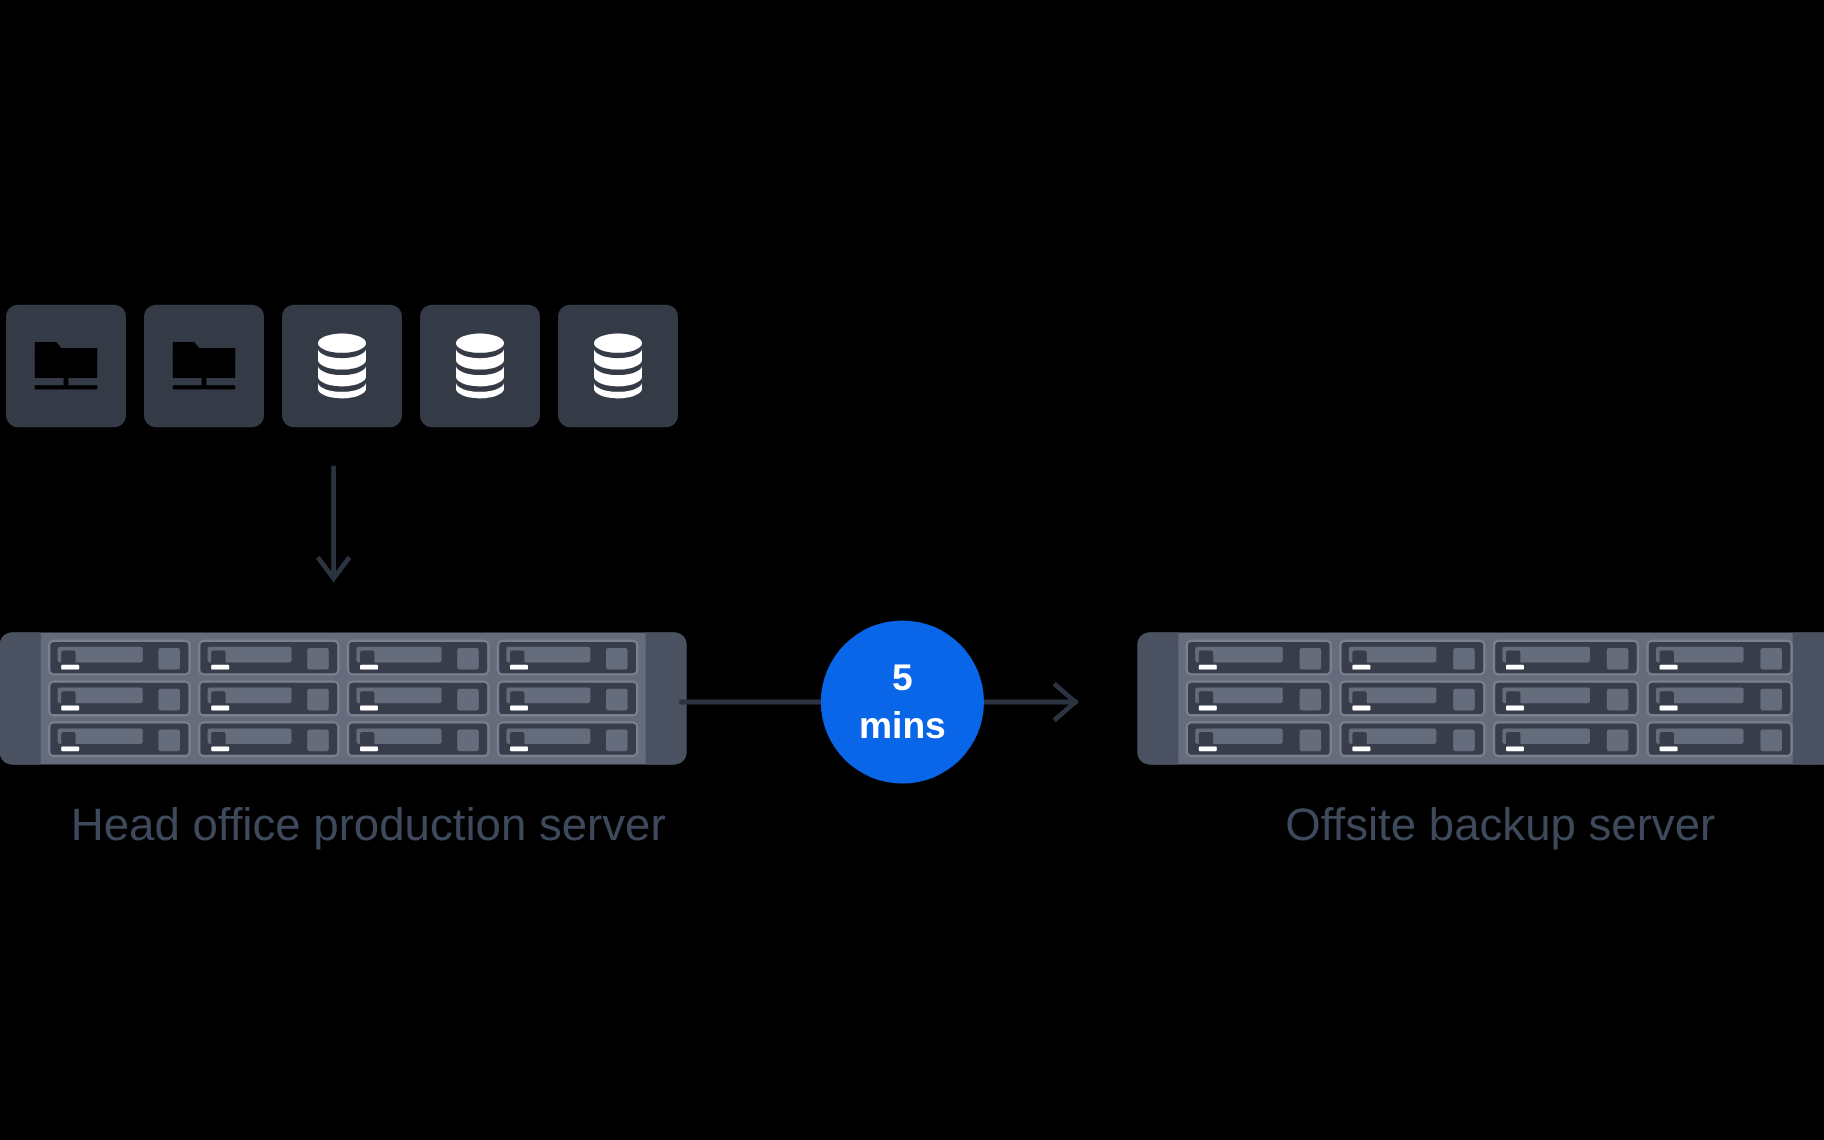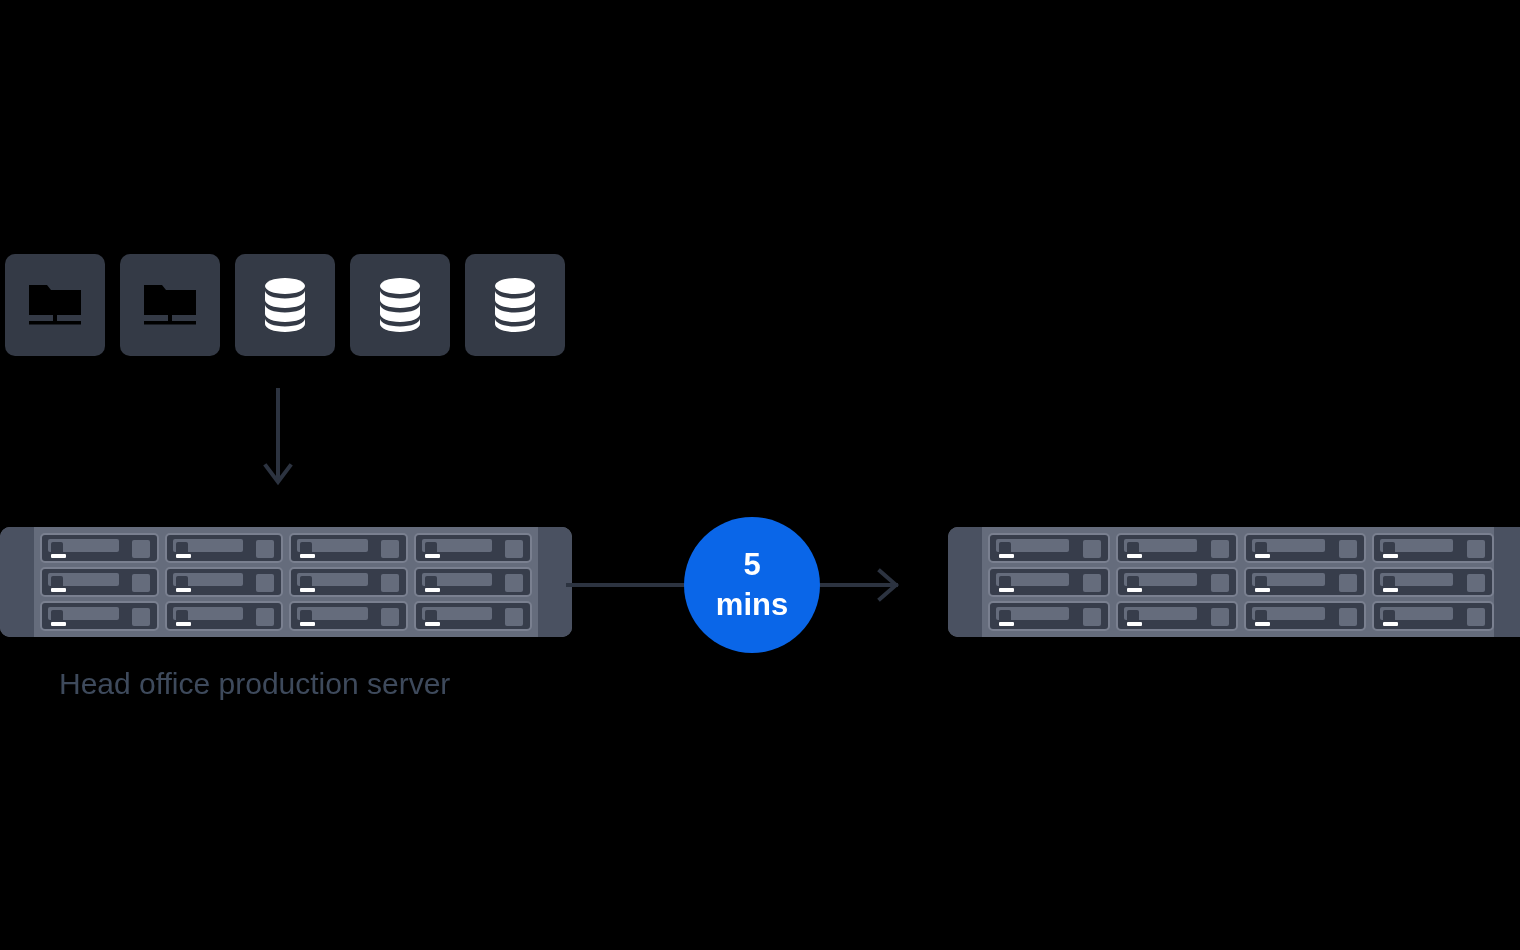--- a/index.html
+++ b/index.html
@@ -162,21 +162,21 @@
     font-size: 31px;
     font-weight: bold;
     line-height: 1.28;
   }
 
   
   .caption {
     position: absolute;
     top: 667px;
     color: #3e4a5c;
-    font-size: 30px;
+    font-size: 38px;
     white-space: nowrap;
   }
   .caption-left  { left: 59px; }
   .caption-right { left: 1071px; }
 </style>
 </head>
 <body>
 
 <div id="canvas">
 
@@ -443,14 +443,15 @@
             <span class="drive-chip"></span>
           </span>
           <span class="led"></span>
           <span class="bay"></span>
         </div>
     </div>
   </div>
 
   <div class="caption caption-left">Head office production server</div>
 
+  <div class="caption caption-right">Offsite backup server</div>
 
 </div>
 
 </body></html>

